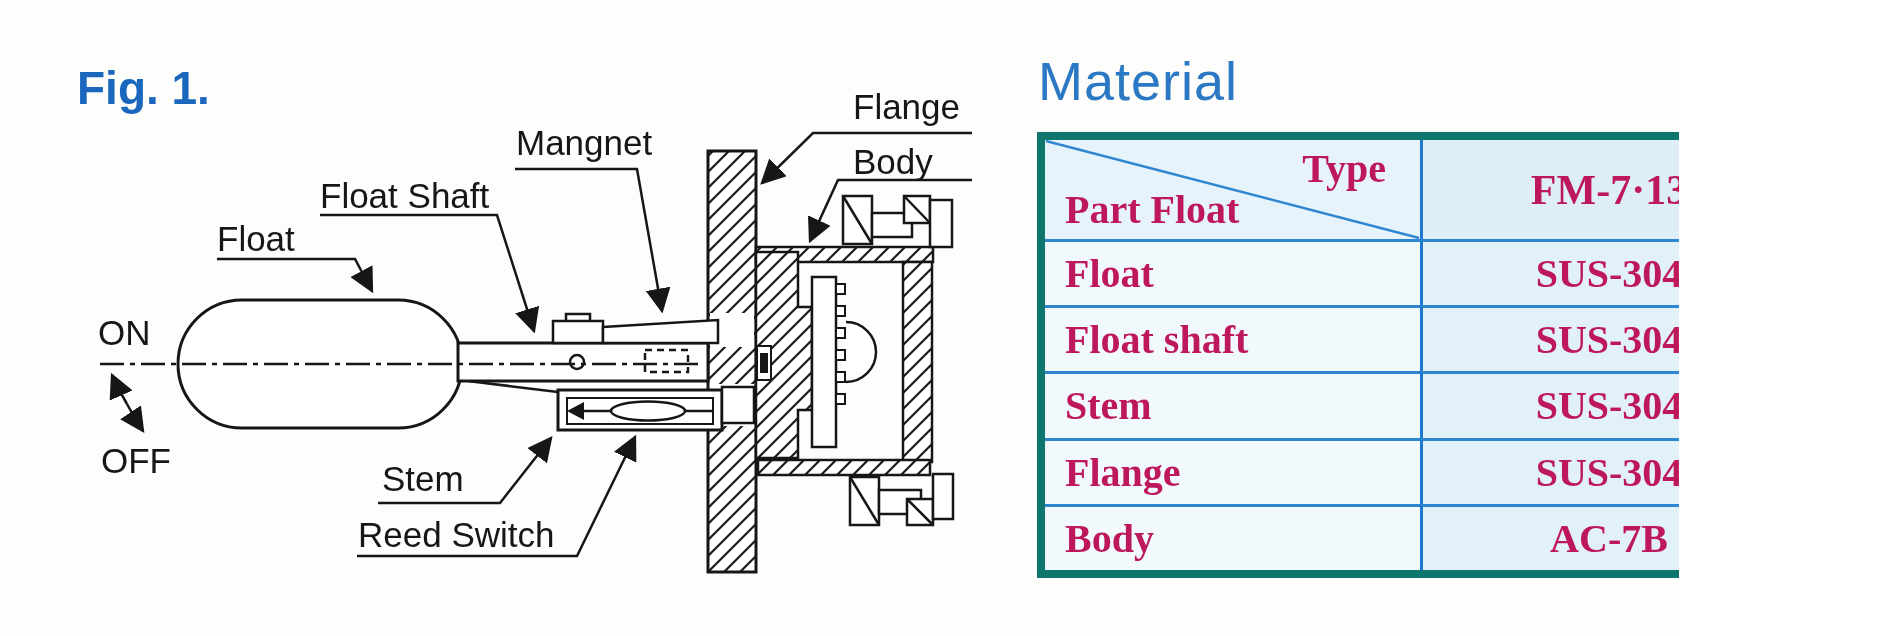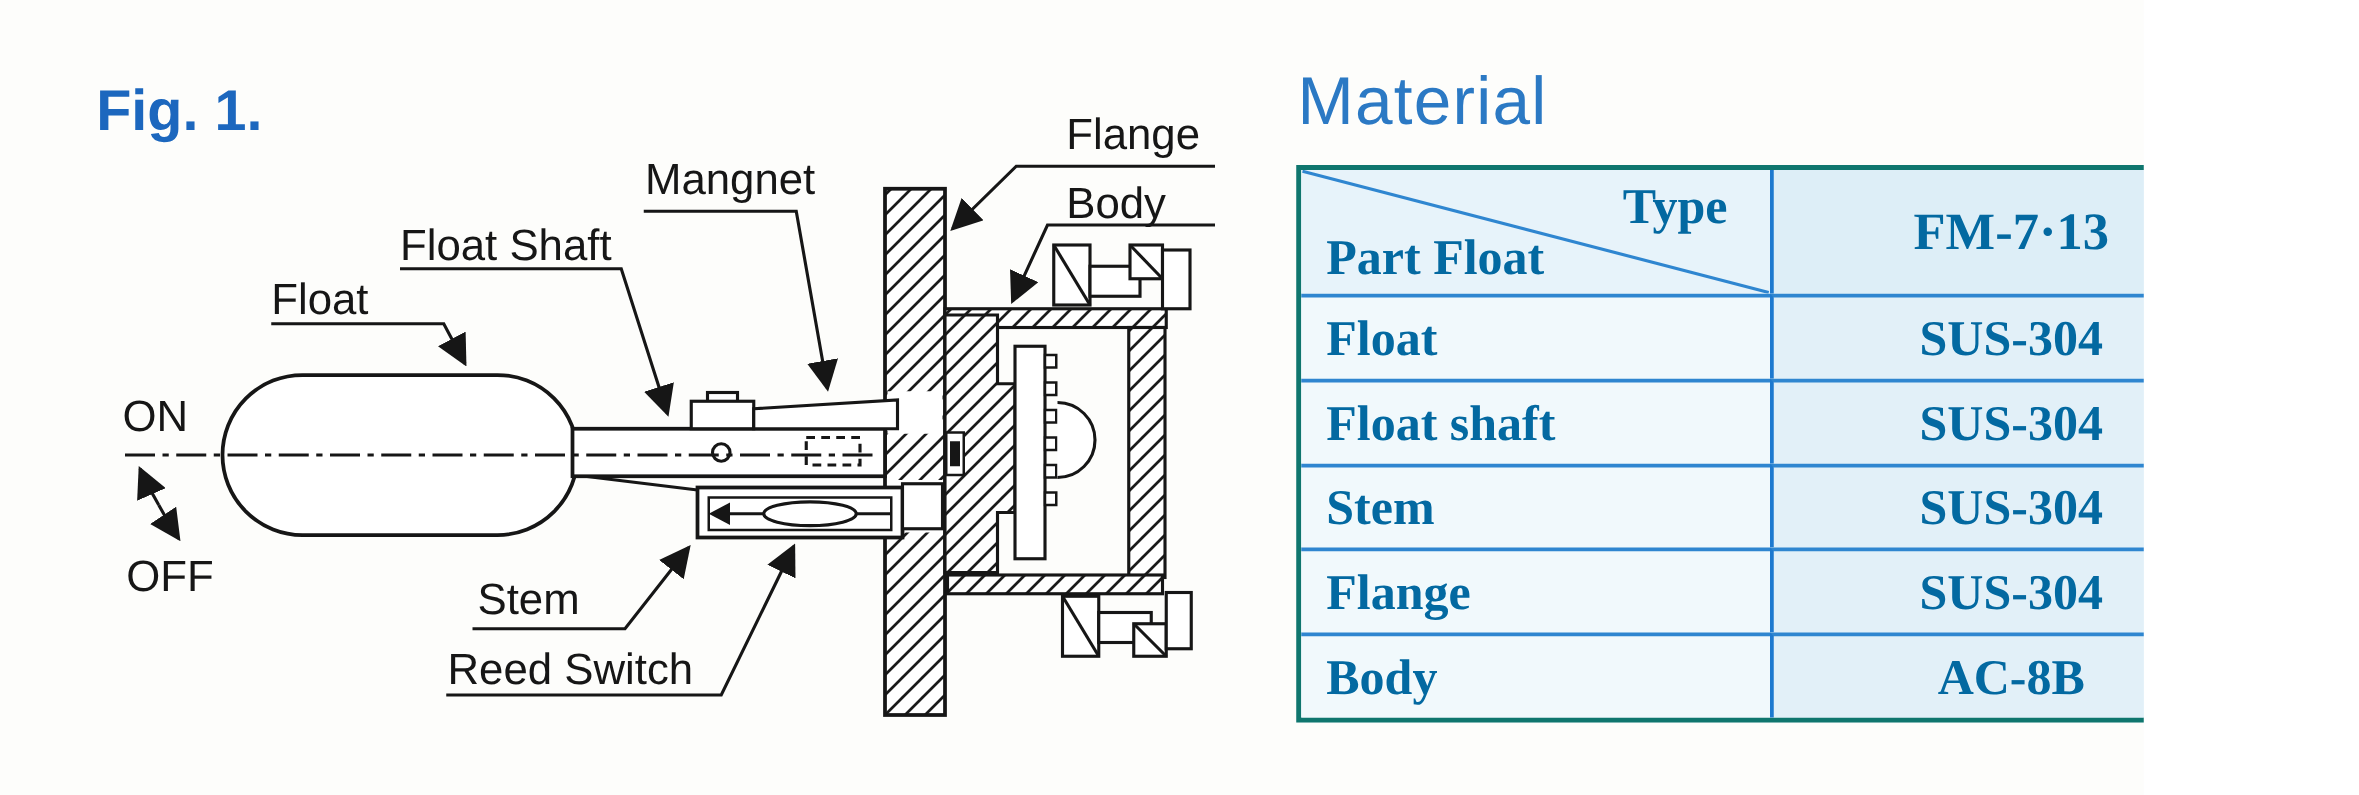--- a/index.html
+++ b/index.html
@@ -2,43 +2,42 @@
 <html><head>
 <meta charset="utf-8">
 <style>
   html,body{margin:0;padding:0;background:#ffffff;}
   .canvas{
     position:relative;
     width:1679px;height:636px;
     background:#fdfdfb;
     overflow:hidden;
     font-family:"Liberation Sans", sans-serif;
-    padding-left:36px;
   }
   svg text{font-family:"Liberation Sans", sans-serif;}
   .diagram-svg{position:absolute;left:0;top:0;}
 
   
   .material-title{
     position:absolute;left:1038px;top:50px;
     font-size:54px;font-weight:normal;letter-spacing:1px;
     color:#2b79c4;
     font-family:"Liberation Sans", sans-serif;
   }
   .material-table{
     position:absolute;left:1037px;top:132px;
     width:766px;height:446px;
     box-sizing:border-box;
-    border:4px solid #0f766e;
+    border:8px solid #0f766e;
     background:#e9f4f9;
     display:grid;
     grid-template-columns:375px 1fr;
     grid-template-rows:99px repeat(5, 1fr);
     font-family:"Liberation Serif", serif;
-    color:#0369a1;
+    color:#be185d;
   }
   .mt-cell{box-sizing:border-box;position:relative;}
   .mt-head-corner{
     grid-column:1;grid-row:1;
     background:#e7f3fa;
   }
   .mt-head-corner .diag{position:absolute;left:0;top:0;width:100%;height:100%;}
   .mt-type{
     position:absolute;top:5px;right:34px;
     font-size:40px;font-weight:bold;
@@ -194,16 +193,16 @@
     <div class="mt-cell mt-name">Float shaft</div>
     <div class="mt-cell mt-value">SUS-304</div>
 
     <div class="mt-cell mt-name">Stem</div>
     <div class="mt-cell mt-value">SUS-304</div>
 
     <div class="mt-cell mt-name">Flange</div>
     <div class="mt-cell mt-value">SUS-304</div>
 
     <div class="mt-cell mt-name">Body</div>
-    <div class="mt-cell mt-value">AC-8B</div>
+    <div class="mt-cell mt-value">AC-7B</div>
   </div>
 
 </div>
 
 </body></html>

